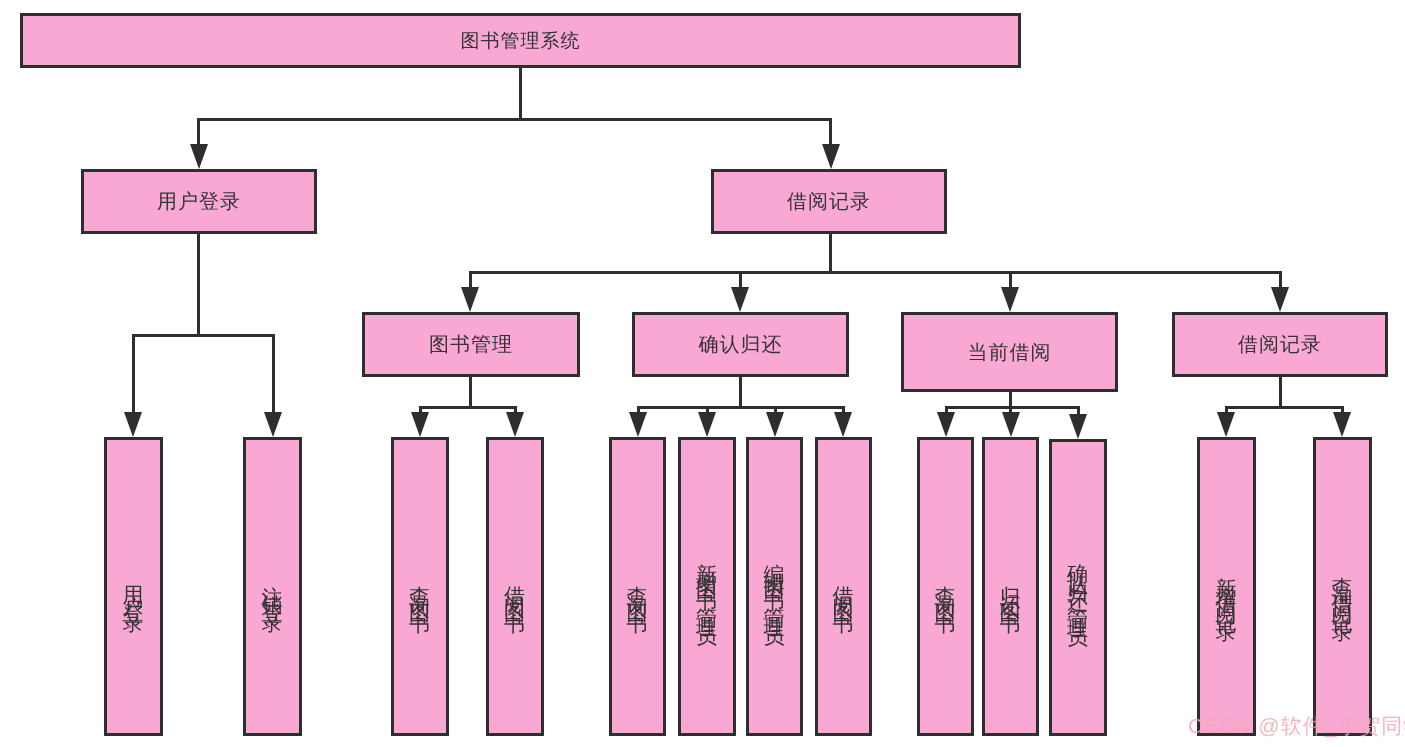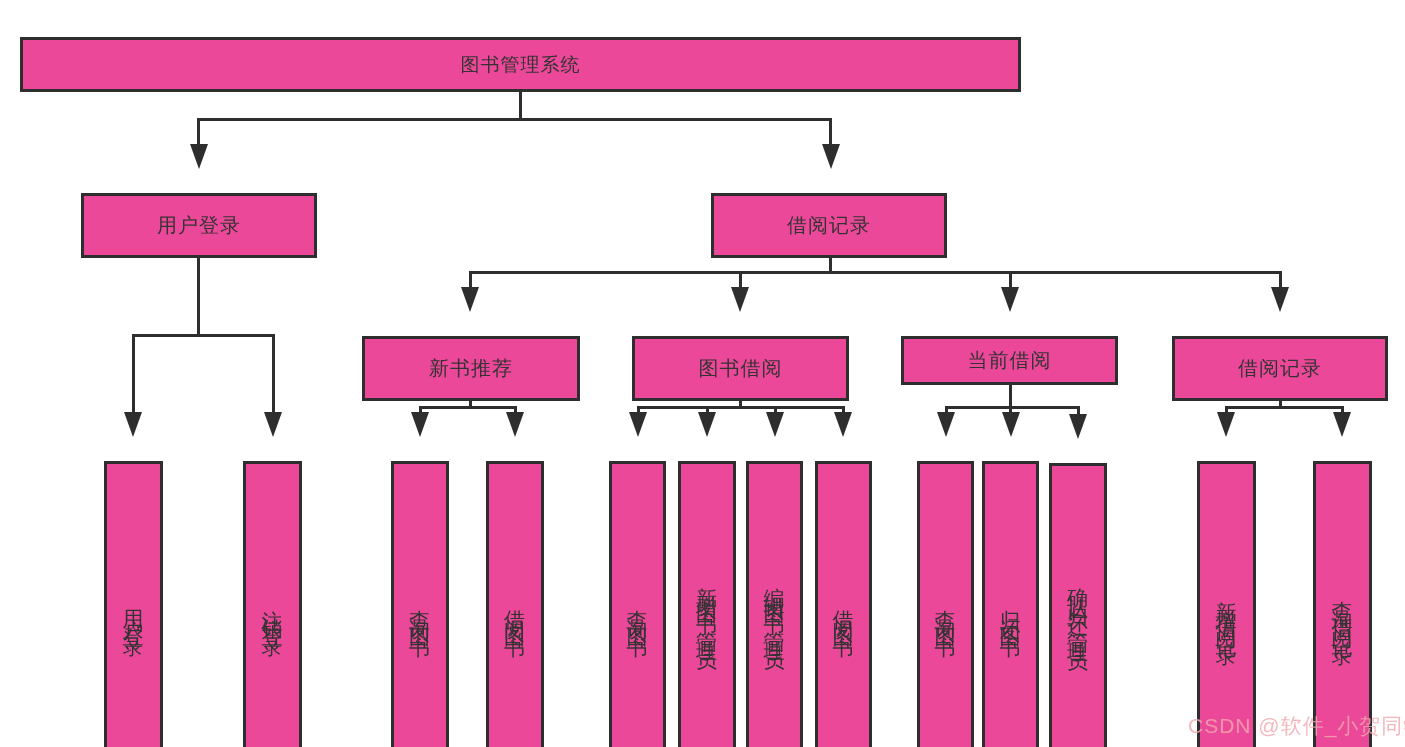--- a/index.html
+++ b/index.html
@@ -14,26 +14,25 @@
     width:1405px;height:747px;
     background:var(--bg);
     font-family:"Liberation Sans","DejaVu Sans",sans-serif;
     color:var(--text);
     overflow:hidden;
   }
   .box{
     position:absolute;
     box-sizing:border-box;
     border:3px solid var(--line);
-    background:#ec4899;
+    background:#f9a8d4;
     display:flex;
     align-items:center;
     justify-content:center;
     z-index:2;
-    margin-top:24px;
   }
   .box.h{
     font-size:20px;
     letter-spacing:1px;
     white-space:nowrap;
   }
   .box.root{font-size:19px;}
   .vtext{
     writing-mode:vertical-rl;
     text-orientation:mixed;
@@ -129,25 +128,25 @@
   <div class="ln" style="left:1341px;top:406px;width:3px;height:9px"></div>
   <div class="arw" style="left:1217px;top:412px"></div>
   <div class="arw" style="left:1333px;top:412px"></div>
 
   <div class="box h root" style="left:20px;top:13px;width:1001px;height:55px">图书管理系统</div>
 
   <div class="box h" style="left:81px;top:169px;width:236px;height:65px">用户登录</div>
 
   <div class="box h" style="left:711px;top:169px;width:236px;height:65px">借阅记录</div>
 
-  <div class="box h" style="left:362px;top:312px;width:218px;height:65px">新书推荐</div>
+  <div class="box h" style="left:362px;top:312px;width:218px;height:65px">图书管理</div>
 
-  <div class="box h" style="left:632px;top:312px;width:217px;height:65px">图书借阅</div>
+  <div class="box h" style="left:632px;top:312px;width:217px;height:65px">确认归还</div>
 
-  <div class="box h" style="left:901px;top:312px;width:217px;height:49px">当前借阅</div>
+  <div class="box h" style="left:901px;top:312px;width:217px;height:80px">当前借阅</div>
 
   <div class="box h" style="left:1172px;top:312px;width:216px;height:65px">借阅记录</div>
 
   <div class="box" style="left:104px;top:437px;width:59px;height:299px">
     <span class="vtext">用户登录</span>
   </div>
   <div class="box" style="left:243px;top:437px;width:59px;height:299px">
     <span class="vtext">注销登录</span>
   </div>
 

